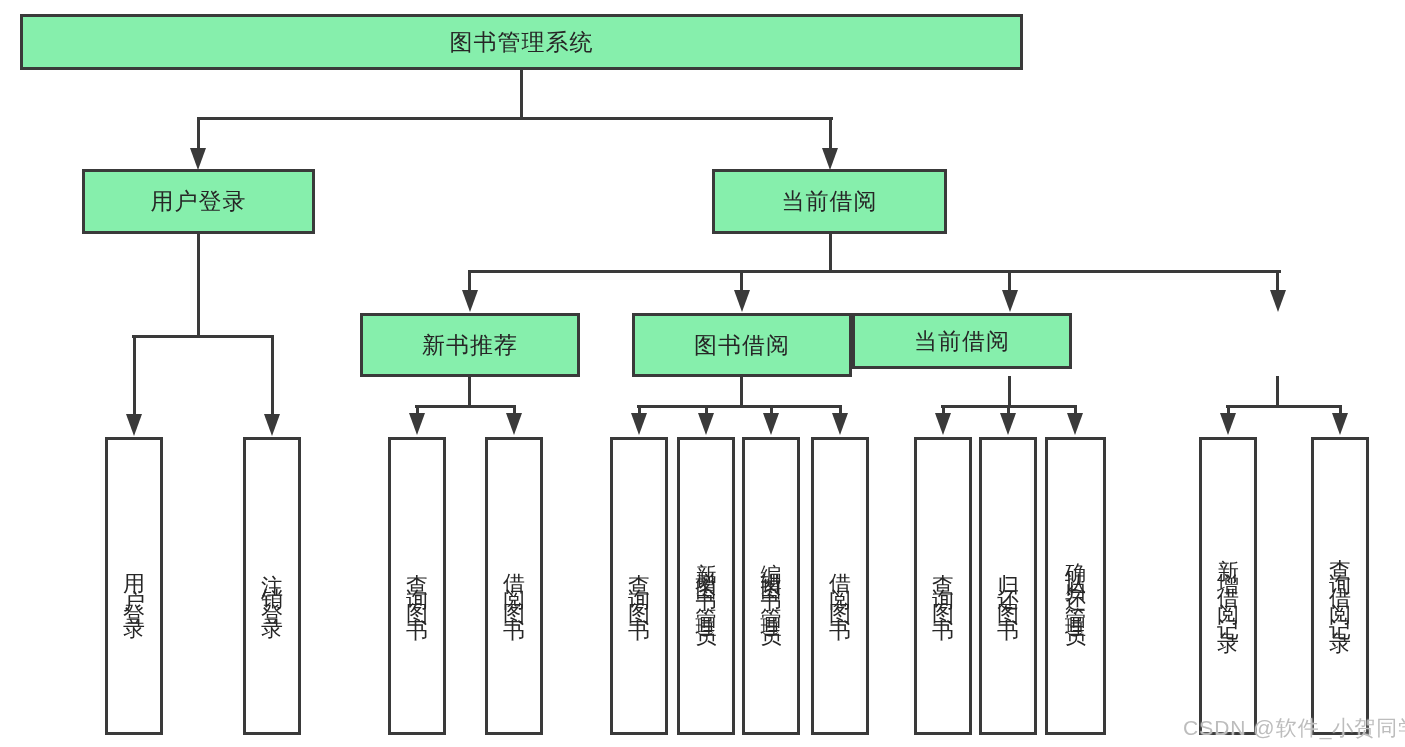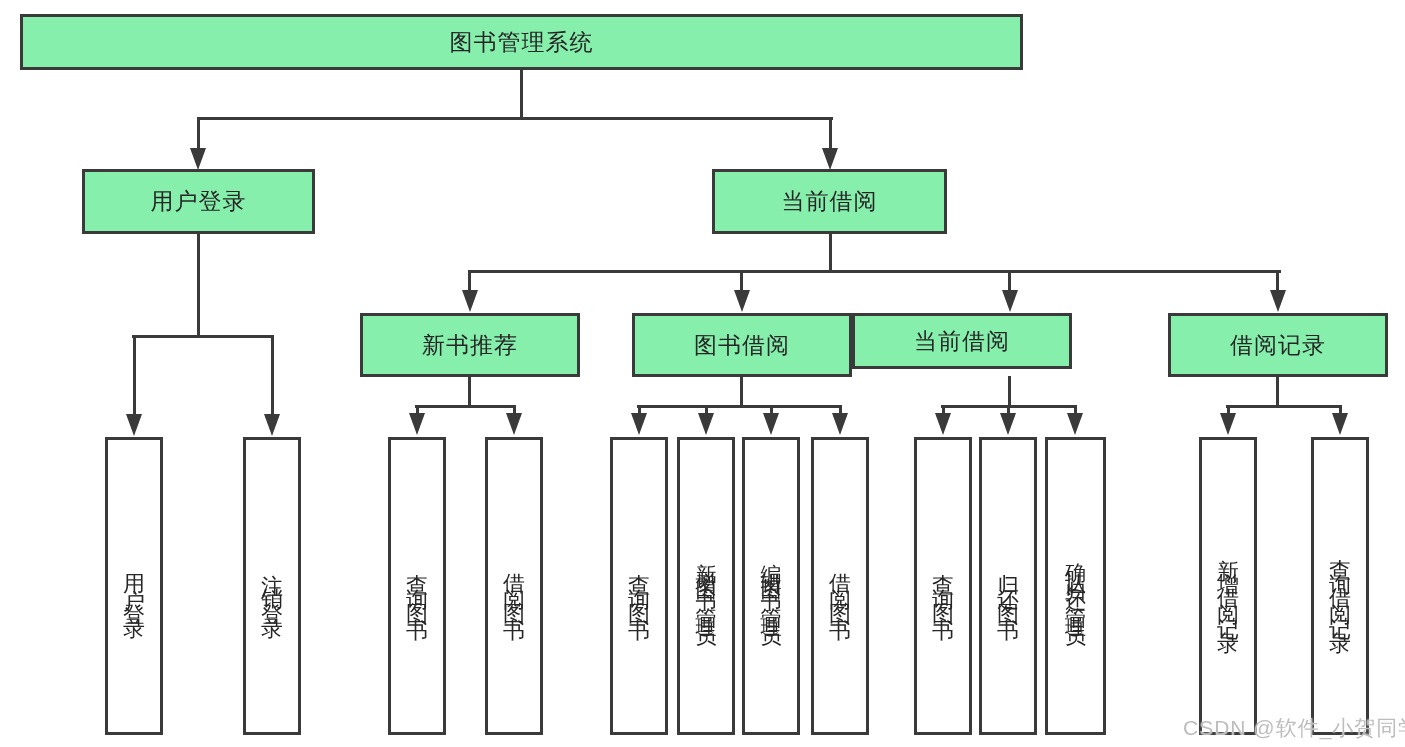--- a/index.html
+++ b/index.html
@@ -95,21 +95,20 @@
   <div class="arrow" style="left:1332px;top:413px"></div>
 
   <div class="box" style="left:20px;top:14px;width:1003px;height:56px">图书管理系统</div>
 
   <div class="box" style="left:82px;top:169px;width:233px;height:65px">用户登录</div>
   <div class="box" style="left:712px;top:169px;width:235px;height:65px">当前借阅</div>
 
   <div class="box" style="left:632px;top:313px;width:220px;height:64px">图书借阅</div>
   <div class="box" style="left:360px;top:313px;width:220px;height:64px">新书推荐</div>
   <div class="box" style="left:852px;top:313px;width:220px;height:56px">当前借阅</div>
-  <div class="box" style="left:1168px;top:313px;width:220px;height:64px">借阅记录</div>
 
   <div class="vbox" style="left:105px;top:437px;width:58px;height:298px">用户登录</div>
   <div class="vbox" style="left:243px;top:437px;width:58px;height:298px">注销登录</div>
 
   <div class="vbox" style="left:388px;top:437px;width:58px;height:298px">查询图书</div>
   <div class="vbox" style="left:485px;top:437px;width:58px;height:298px">借阅图书</div>
 
   <div class="vbox" style="left:610px;top:437px;width:58px;height:298px">查询图书</div>
   <div class="vbox tight" style="left:677px;top:437px;width:58px;height:298px">新增图书（管理员）</div>
   <div class="vbox tight" style="left:742px;top:437px;width:58px;height:298px">编辑图书（管理员）</div>

